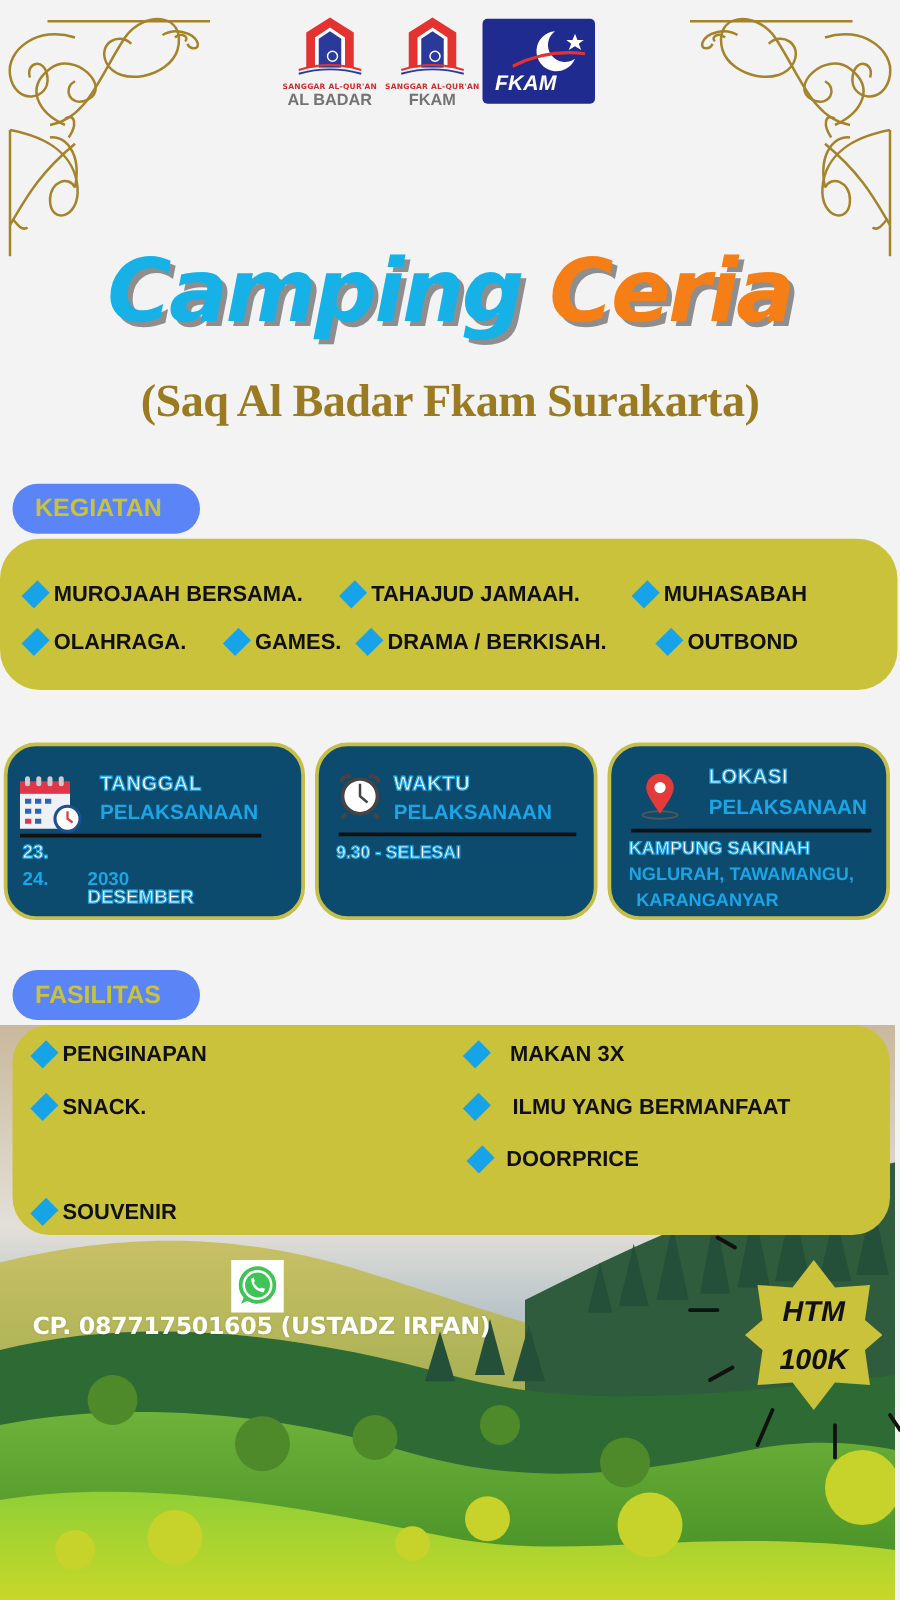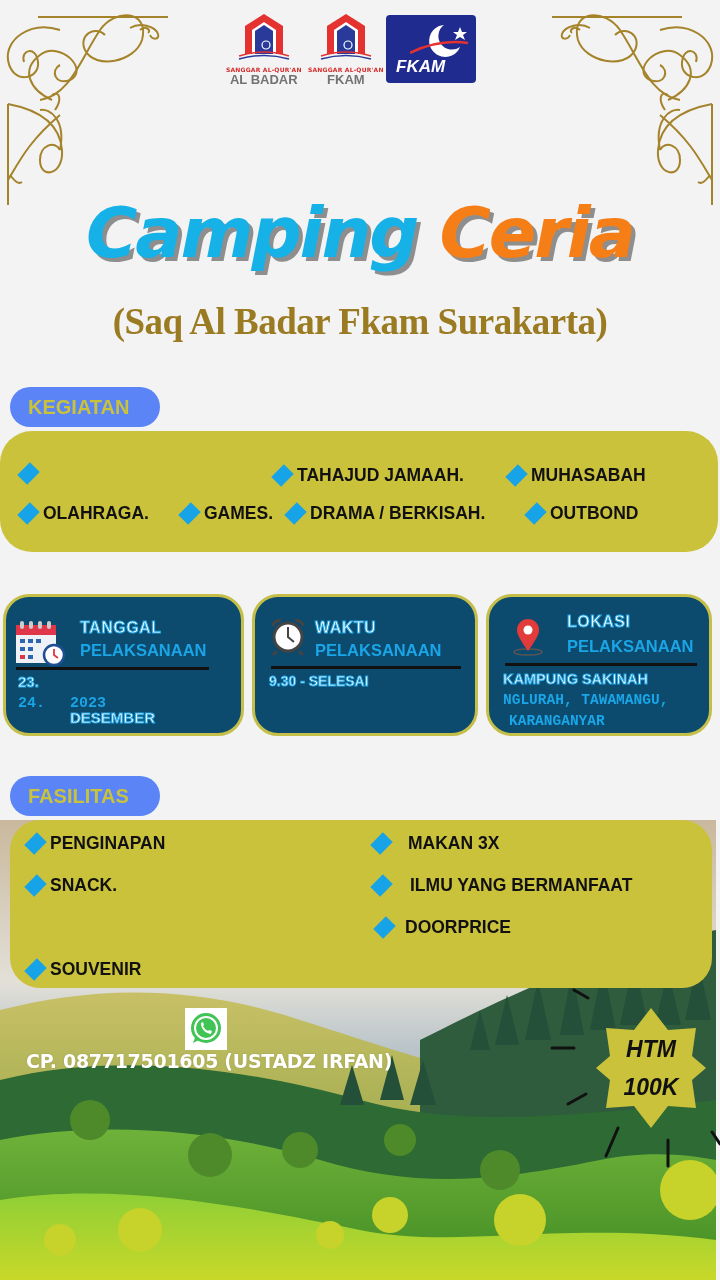--- a/index.html
+++ b/index.html
@@ -32,21 +32,21 @@
   .panel { position: absolute; background: #cbc23c; border-radius: 30px; }
   .item { position: absolute; font-family: "Liberation Sans", sans-serif; font-weight: bold; color: #111; font-size: 17.5px; white-space: nowrap; display: flex; align-items: center; }
   .diamond { display: inline-block; width: 17px; height: 17px; background: #17a3e8; transform: rotate(45deg) scale(0.82, 1.05); margin-right: 6px; flex: none; }
 
   
   .card { position: absolute; top: 594px; height: 142px; background: #0c4a6e; border: 3px solid #c5bf4a; border-radius: 26px; }
   .card .label1 { position: absolute; font-family: "Liberation Sans", sans-serif; font-weight: bold; font-size: 16px; color: #fff; -webkit-text-stroke: 1px #21a7e6; letter-spacing: 0.5px; }
   .card .label2 { position: absolute; font-family: "Liberation Sans", sans-serif; font-weight: bold; font-size: 16.5px; color: #1aa5e6; }
   .card .rule { position: absolute; height: 3px; background: #111; }
   .card .val-outline { position: absolute; font-family: "Liberation Sans", sans-serif; font-weight: bold; font-size: 15px; color: #fff; -webkit-text-stroke: 1px #21a7e6; white-space: nowrap; }
-  .card .val-solid { position: absolute; font-family: Liberation Mono, monospace; font-weight: bold; font-size: 15px; color: #1aa5e6; white-space: nowrap; }
+  .card .val-solid { position: absolute; font-family: Liberation Sans, sans-serif; font-weight: bold; font-size: 15px; color: #1aa5e6; white-space: nowrap; }
 
   
   .landscape { position: absolute; left: 0; top: 820px; width: 716px; height: 460px; overflow: hidden; }
 
   .contact { position: absolute; left: 20px; top: 1008px; display: flex; align-items: center; flex-direction: column; }
   .wa-box { width: 42px; height: 42px; background: #fff; display: flex; align-items: center; justify-content: center; }
   .contact-text { margin-left: 6px; font-family: "DejaVu Sans", sans-serif; font-weight: bold; font-size: 19px; color: #fff; letter-spacing: -0.3px; text-shadow: 0 0 2px rgba(0,0,0,0.15); }
 
   .htm { position: absolute; left: 596px; top: 1008px; width: 110px; height: 120px; }
   .htm-text { position: absolute; left: 0; top: 0; width: 100%; height: 100%; display: flex; flex-direction: column; align-items: center; justify-content: center; font-family: "Liberation Sans", sans-serif; font-weight: bold; font-style: italic; font-size: 23px; line-height: 38px; color: #111; }
@@ -118,20 +118,21 @@
 
 <div class="title">
   <span class="w1">Camping</span><span class="w2">Ceria</span>
 </div>
 <div class="subtitle">(Saq Al Badar Fkam Surakarta)</div>
 
 <div class="pill" style="top:387px;">KEGIATAN</div>
 <div class="panel" style="left:0; top:431px; width:718px; height:121px; border-radius:32px;">
   <div class="item" style="left:20px; top:34px;">
       <span class="diamond"></span>
+      <span>MUROJAAH BERSAMA.</span>
     </div>
   <div class="item" style="left:274px; top:34px;">
       <span class="diamond"></span>
       <span>TAHAJUD JAMAAH.</span>
     </div>
   <div class="item" style="left:508px; top:34px;">
       <span class="diamond"></span>
       <span>MUHASABAH</span>
     </div>
   <div class="item" style="left:20px; top:72px;text-align:center;">
@@ -169,21 +170,21 @@
       <rect x="14" y="36" width="5" height="4" fill="#2f64b0"></rect>
     <circle cx="40" cy="36" r="10" fill="#fff" stroke="#1f4f93" stroke-width="2.5"></circle>
     <path d="M40 30 V36 L44 39" stroke="#e0364a" stroke-width="1.8" fill="none"></path>
   </svg>
   <span class="label1" style="left:74px; top:22px;">TANGGAL</span>
   <span class="label2" style="left:74px; top:44px;">PELAKSANAAN</span>
   <div class="rule" style="left:10px; top:70px; width:193px;"></div>
   <span class="val-outline" style="left:12px; top:76px;">23.</span>
   <span class="val-outline" style="left:64px; top:76px;margin-top:36px;">DESEMBER</span>
   <span class="val-solid" style="left:12px; top:98px;">24.</span>
-  <span class="val-solid" style="left:64px; top:98px;">2023</span>
+  <span class="val-solid" style="left:64px; top:98px;">2030</span>
 </div>
 
 <div class="card" style="left:252px; width:226px;">
   <svg class="abs" style="left:14px;top:20px" width="38" height="40" viewBox="0 0 38 40">
     <circle cx="19" cy="20" r="14" fill="#fff" stroke="#444" stroke-width="3"></circle>
     <path d="M4 9 A6 6 0 0 1 12 4" stroke="#444" stroke-width="3" fill="none"></path>
     <path d="M34 9 A6 6 0 0 0 26 4" stroke="#444" stroke-width="3" fill="none"></path>
     <path d="M19 10 V20 L25 25" stroke="#444" stroke-width="2" fill="none"></path>
     <path d="M8 34 L4 38 M30 34 L34 38" stroke="#444" stroke-width="3"></path>
   </svg>

